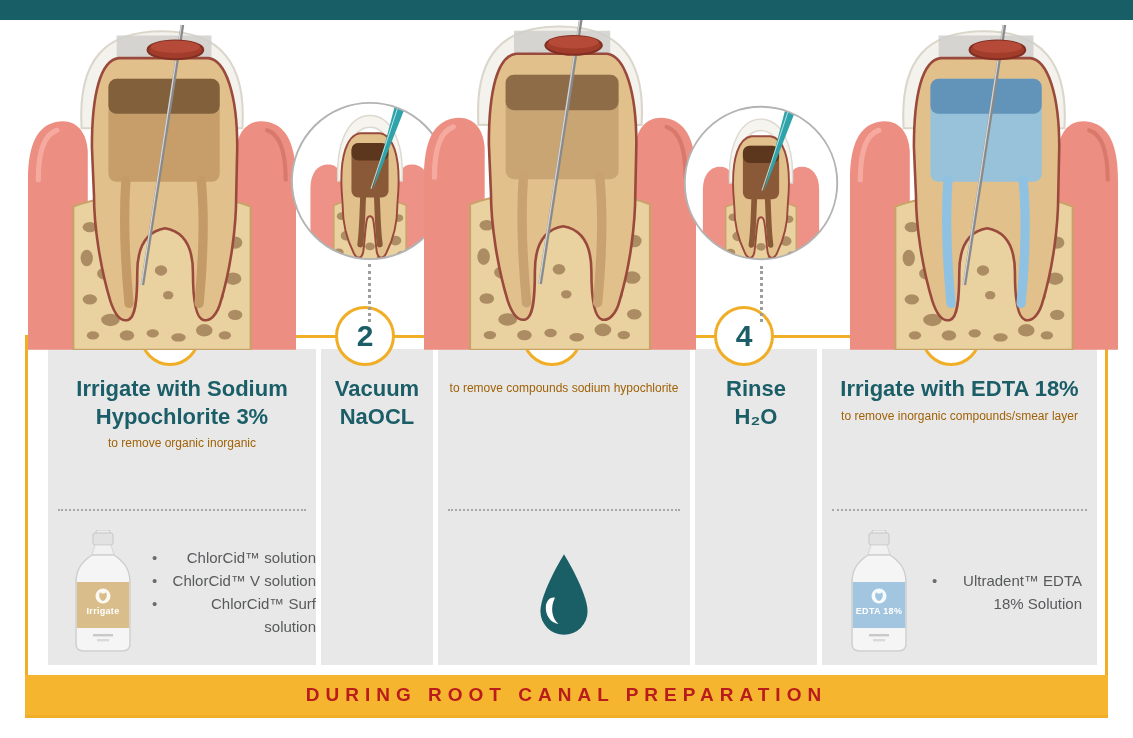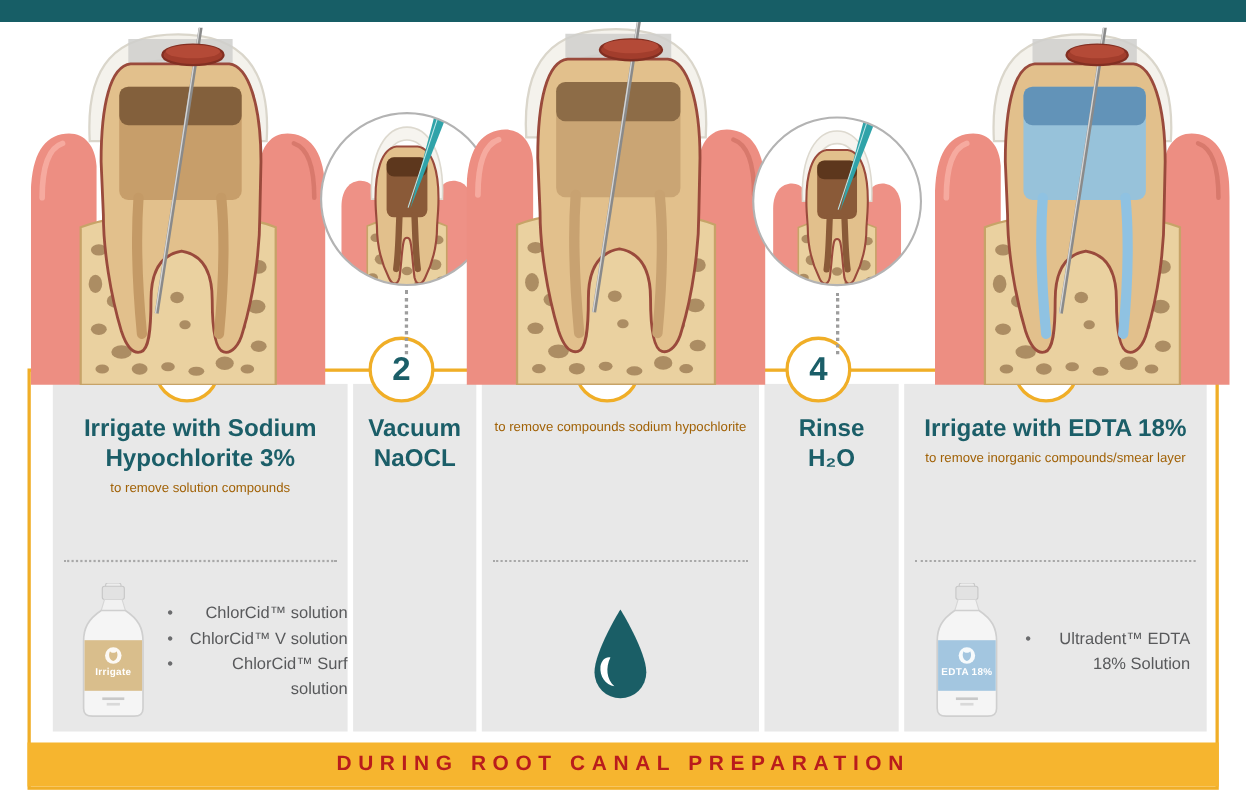--- a/index.html
+++ b/index.html
@@ -221,21 +221,21 @@
         <span>4</span>
       </div>
     <div class="num-circle nc5">
         <span>5</span>
       </div>
 
     <div class="panels">
 
       <section class="panel p1">
         <h3>Irrigate with Sodium Hypochlorite 3%</h3>
-        <p class="sub">to remove solution compounds</p>
+        <p class="sub">to remove organic inorganic</p>
         <div class="divider"></div>
         <div class="panel-body">
           <div class="bottle">
             <svg width="66" height="124" style="--label:#D9BE8C;">
                 <use href="#bottle"></use>
               </svg>
             <div class="bottle-label-text">Irrigate</div>
           </div>
           <ul class="products">
             <li>ChlorCid™ solution</li>

